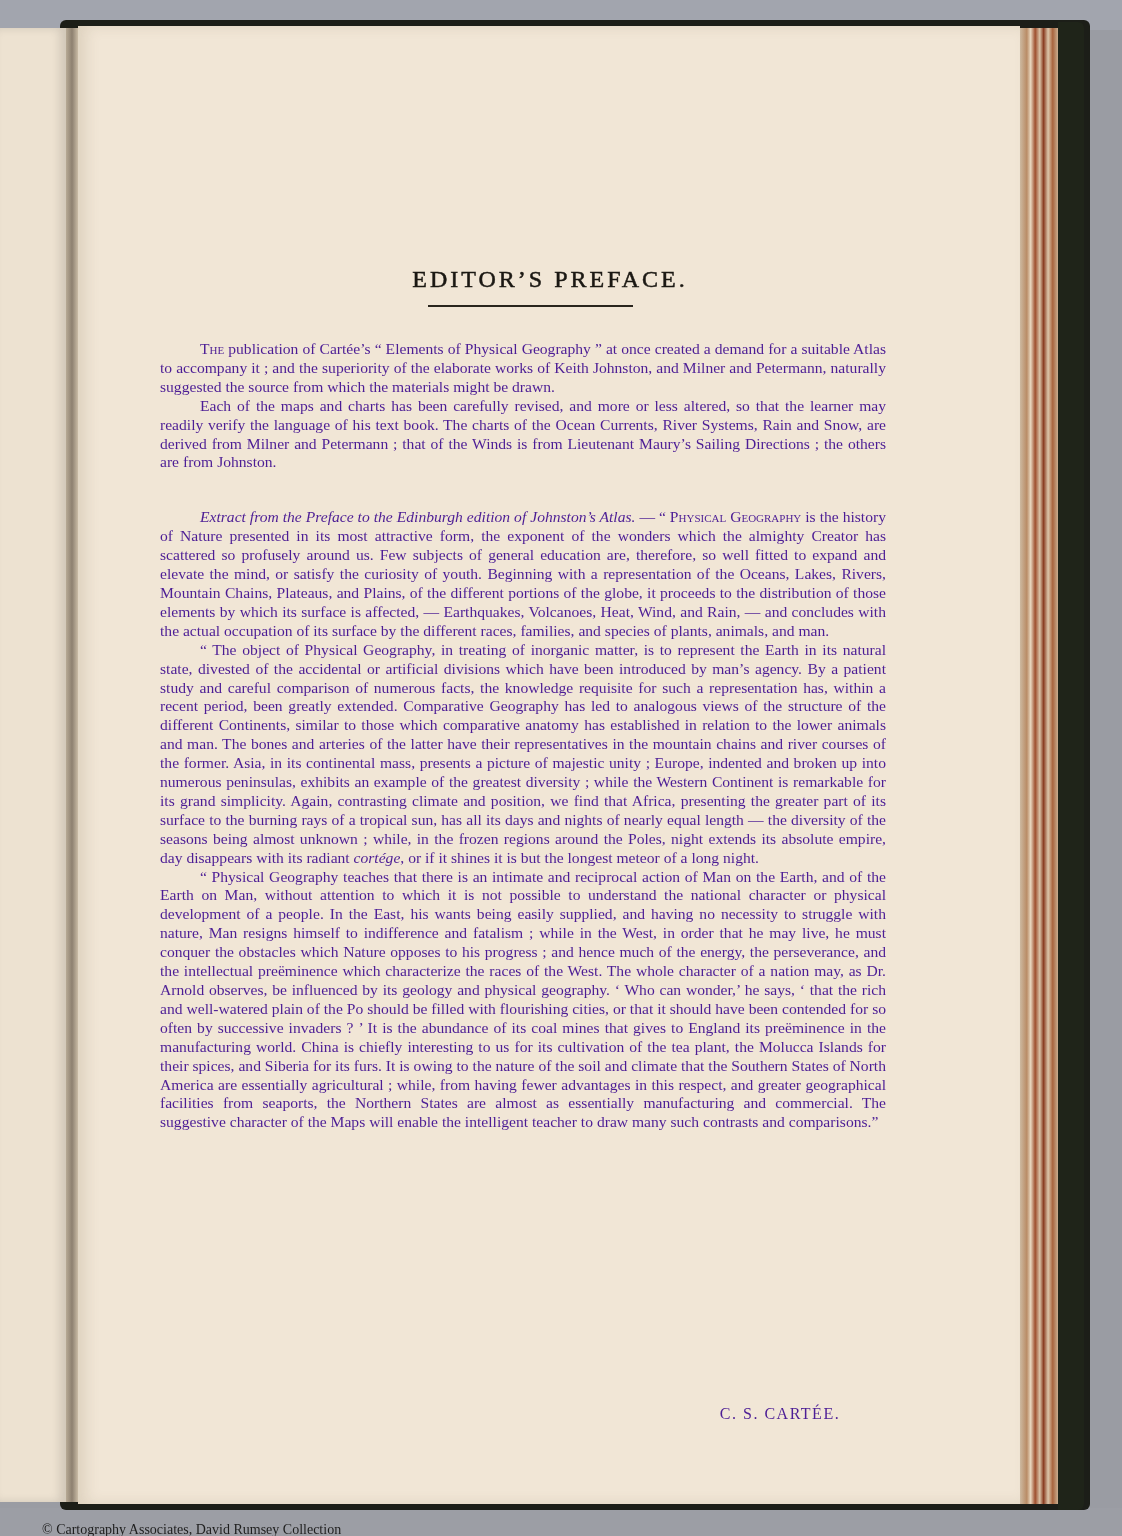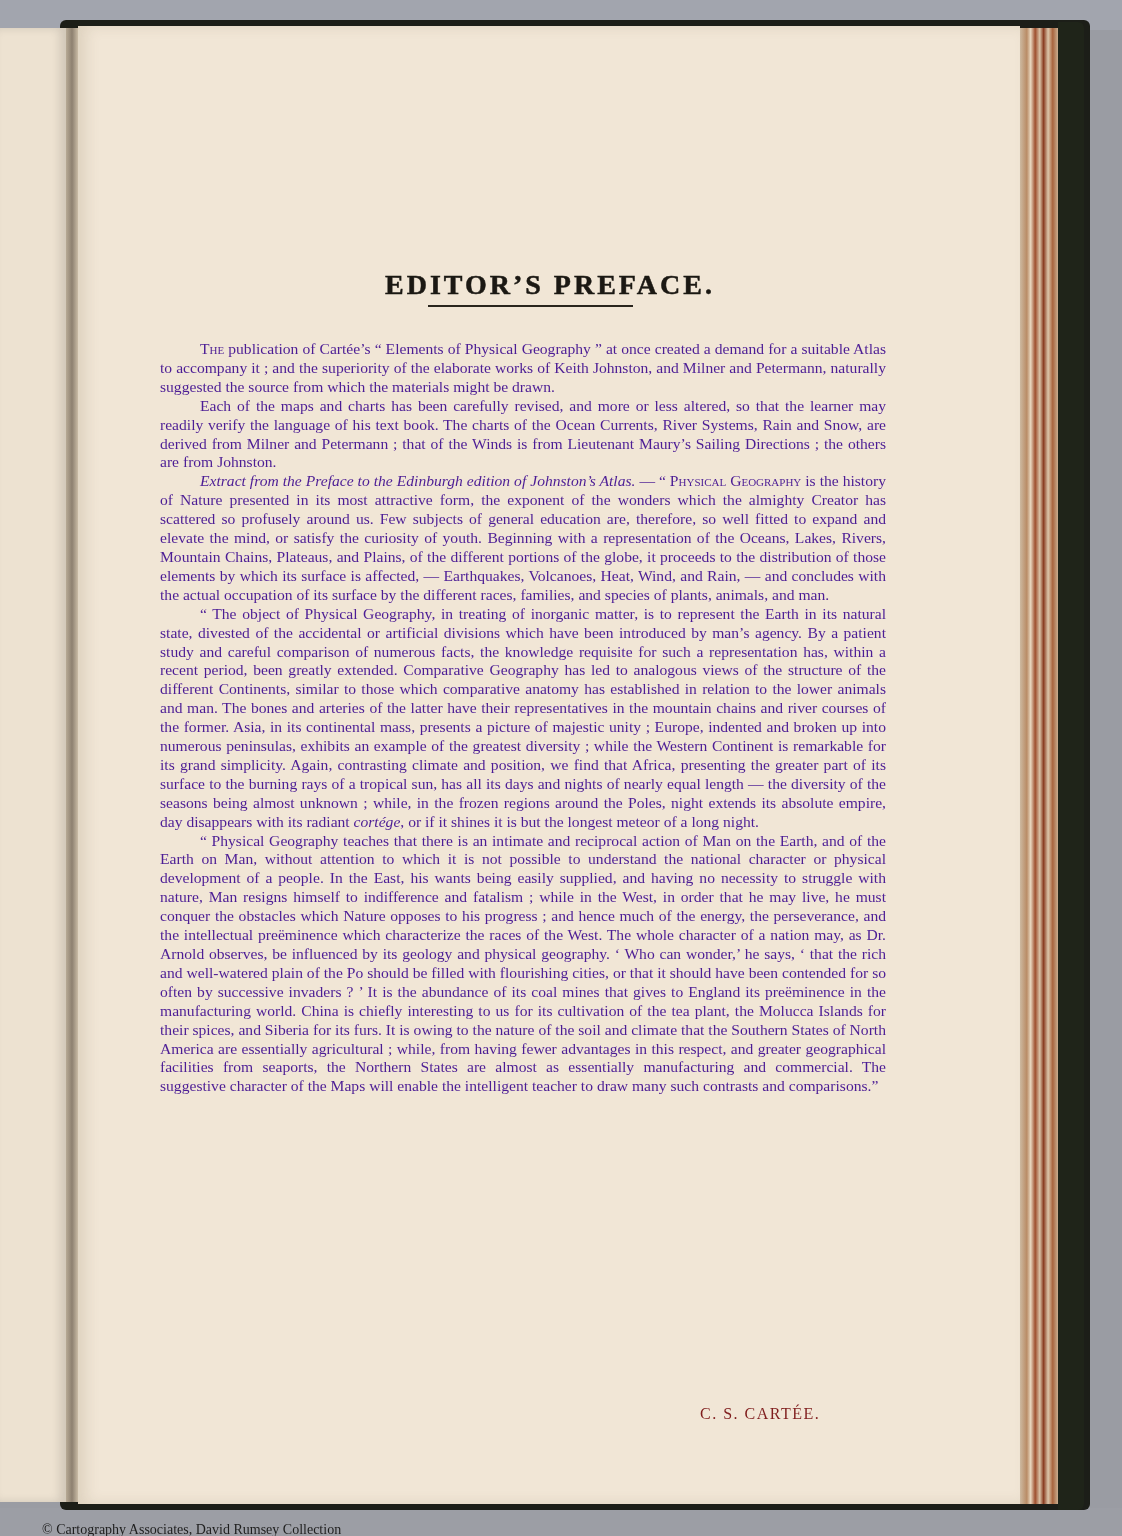--- a/index.html
+++ b/index.html
@@ -31,38 +31,38 @@
   .page-edges {
     position:absolute; left:1020px; top:28px; width:38px; height:1476px;
     background:linear-gradient(90deg,#cdb9a0 0%,#b98c66 18%,#e8d6be 28%,#9e4f2e 40%,#d9c2a6 52%,#8a3d22 62%,#dcc6aa 74%,#a8643e 86%,#c9ae90 100%);
   }
   .spine-cover {
     position:absolute; left:1058px; top:22px; width:26px; height:1488px;
     background:#1f2419; border-radius:0 6px 6px 0;
   }
   .title {
     position:absolute; left:0; top:250px; width:1100px; text-align:center;
-    font-size:28px; letter-spacing:3px; color:#1b1813; font-weight:bold;
+    font-size:24px; letter-spacing:3px; color:#1b1813; font-weight:normal;
     -webkit-text-stroke:0.5px #1b1813;
   }
   .rule {
     position:absolute; left:428px; top:305px; width:205px; height:2px; background:#2a251d;
   }
   .body-text {
     position:absolute; left:160px; top:340px; width:726px;
     font-size:15.6px; line-height:18.9px; color:#4c1d95;
     text-align:justify;
   }
   .body-text p { margin:0; text-indent:40px; }
-  .body-text p.spaced { margin-top:0; }
+  .body-text p.spaced { margin-top:36px; }
   .sc { font-variant:small-caps; }
   .it { font-style:italic; }
   .signature {
-    position:absolute; left:700px; top:1405px; width:160px; text-align:left;
-    font-size:16px; letter-spacing:1.5px; color:#7f1d1d;
+    position:absolute; left:700px; top:1405px; width:160px; text-align:center;
+    font-size:16px; letter-spacing:1.5px; color:#4c1d95;
   }
   .credit {
     position:absolute; left:42px; top:1522px;
     font-size:14px; color:#1e1e1e; font-family:"Liberation Serif", serif; font-weight:normal;
   }
 </style>
 </head>
 <body>
 
 <div class="backdrop-top"></div>

